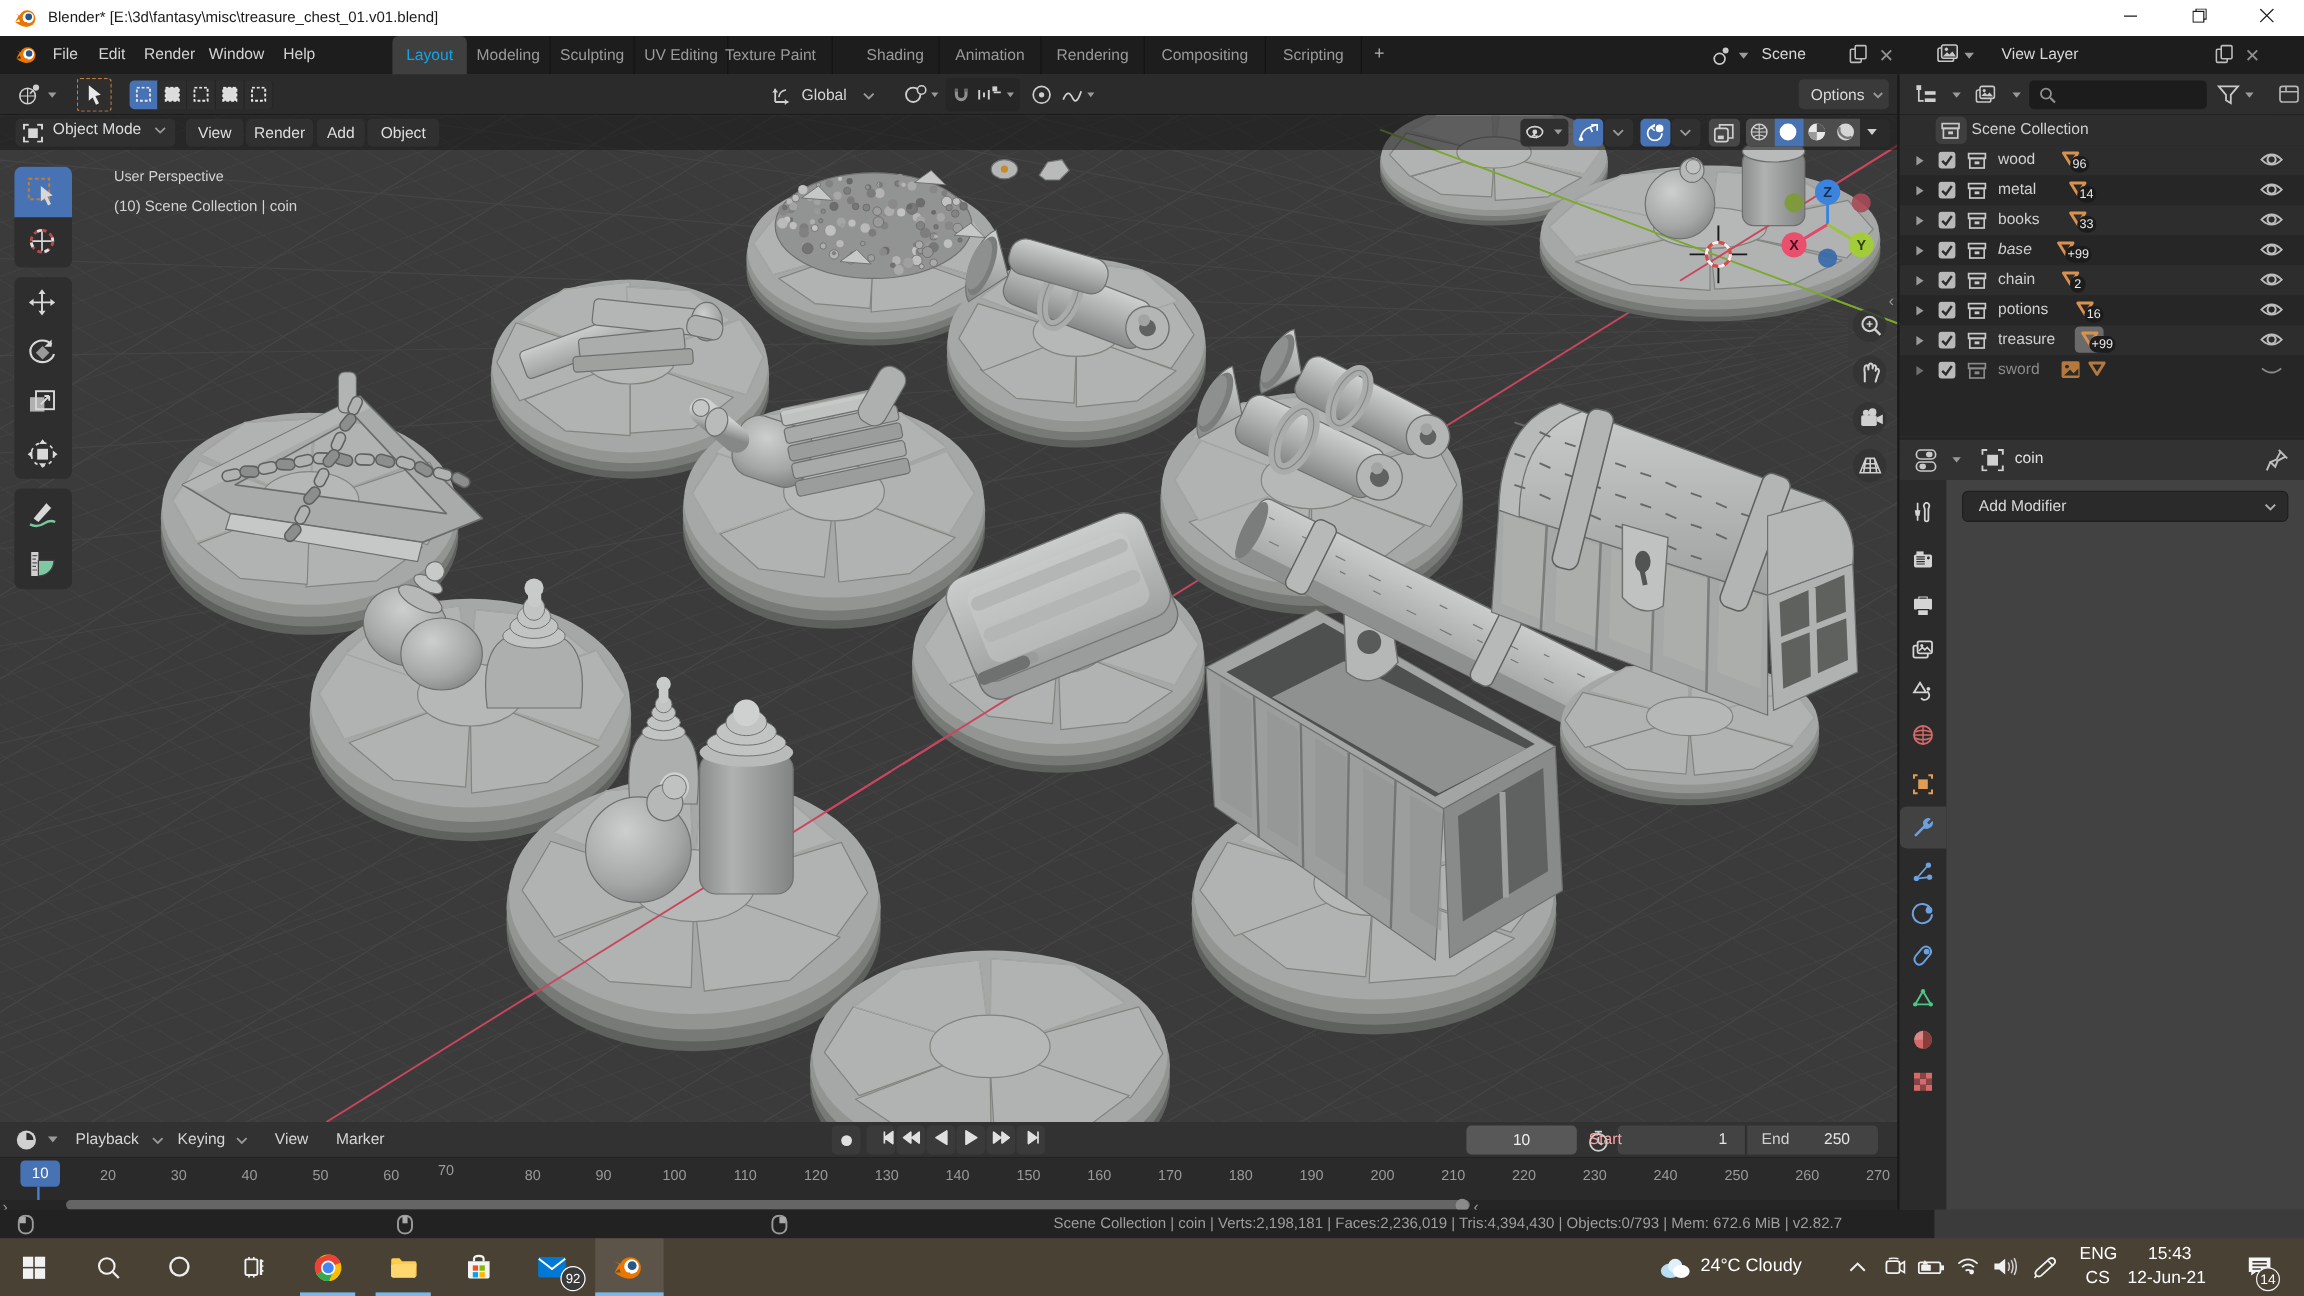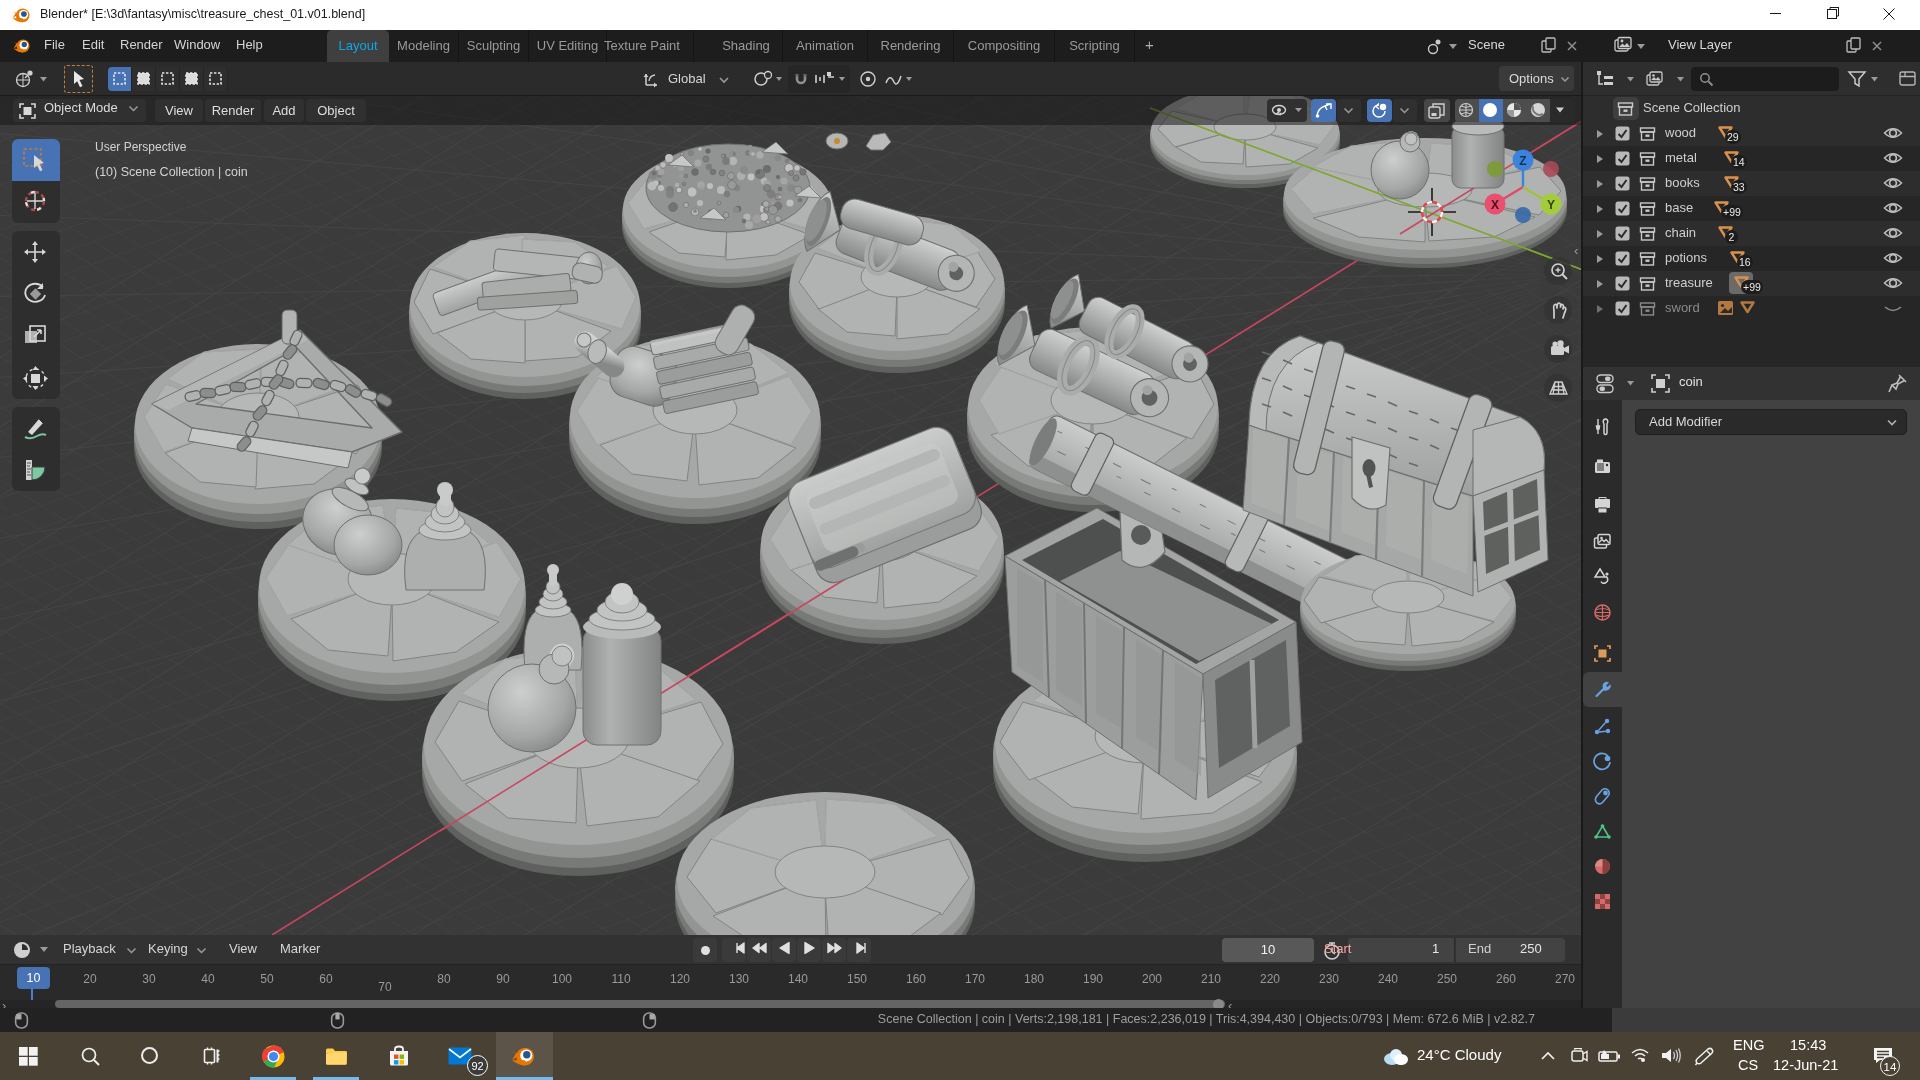--- a/index.html
+++ b/index.html
@@ -1135,21 +1135,21 @@
     <div class="abs" style="left:1432px;top:6px;color:#e6e6e6">1</div>
     <div class="abs" style="left:1456px;top:3px;width:109px;height:24px;background:#434343;border-radius:0 4px 4px 0"></div>
     <div class="abs" style="left:1468px;top:6px;color:#d0d0d0">End</div>
     <div class="abs" style="left:1520px;top:6px;color:#e6e6e6">250</div>
     <div id="ruler" class="abs">
       <div class="abs" style="left:70px;top:7px;width:40px;text-align:center">20</div>
       <div class="abs" style="left:129px;top:7px;width:40px;text-align:center">30</div>
       <div class="abs" style="left:188px;top:7px;width:40px;text-align:center">40</div>
       <div class="abs" style="left:247px;top:7px;width:40px;text-align:center">50</div>
       <div class="abs" style="left:306px;top:7px;width:40px;text-align:center">60</div>
-      <div class="abs" style="left:365px;top:15px;width:40px;text-align:center">70</div>
+      <div class="abs" style="left:365px;top:3px;width:40px;">70</div>
       <div class="abs" style="left:424px;top:7px;width:40px;text-align:center">80</div>
       <div class="abs" style="left:483px;top:7px;width:40px;text-align:center">90</div>
       <div class="abs" style="left:542px;top:7px;width:40px;text-align:center">100</div>
       <div class="abs" style="left:601px;top:7px;width:40px;text-align:center">110</div>
       <div class="abs" style="left:660px;top:7px;width:40px;text-align:center">120</div>
       <div class="abs" style="left:719px;top:7px;width:40px;text-align:center">130</div>
       <div class="abs" style="left:778px;top:7px;width:40px;text-align:center">140</div>
       <div class="abs" style="left:837px;top:7px;width:40px;text-align:center">150</div>
       <div class="abs" style="left:896px;top:7px;width:40px;text-align:center">160</div>
       <div class="abs" style="left:955px;top:7px;width:40px;text-align:center">170</div>
@@ -1192,21 +1192,21 @@
     <svg class="abs" style="left:56px;top:30px" width="17" height="16" viewBox="0 0 17 16">
 <rect x="1.5" y="2" width="14" height="4" fill="none" stroke="#c9c9c9" stroke-width="1.4"></rect>
 <rect x="2.5" y="6" width="12" height="8" fill="none" stroke="#c9c9c9" stroke-width="1.4"></rect>
 <rect x="6.5" y="8.5" width="4" height="2.4" fill="#c9c9c9"></rect>
     </svg>
     <div class="abs" style="left:82px;top:29px;">wood</div>
     <div class="abs" style="left:130px;top:26px;width:24px;height:22px;"></div>
 <svg class="abs" style="left:134px;top:29px" width="17" height="16" viewBox="0 0 17 16">
       <path d="M2.5 2.5 H14.5 L8.5 12 Z" fill="none" stroke="#d9914e" stroke-width="2.4" stroke-linejoin="round"></path>
     </svg>
-    <div class="abs" style="left:142px;top:34px;min-width:13px;height:14px;background:#1c1c1c;border-radius:7px;color:#e8e8e8;font-size:10.5px;text-align:center;line-height:14px;padding:0 2px">29</div>
+    <div class="abs" style="left:142px;top:34px;min-width:13px;height:14px;background:#1c1c1c;border-radius:7px;color:#e8e8e8;font-size:10.5px;text-align:center;line-height:14px;padding:0 2px">96</div>
     <svg class="abs" style="left:300px;top:30px" width="20" height="14" viewBox="0 0 20 14">
 <path d="M1.5 7 Q10 -1.5 18.5 7 Q10 15.5 1.5 7 Z" fill="none" stroke="#bdbdbd" stroke-width="1.5"></path>
       <circle cx="10" cy="7" r="3.4" fill="none" stroke="#bdbdbd" stroke-width="1.7"></circle>
     </svg>
     <svg class="abs" style="left:12px;top:58px" width="10" height="10" viewBox="0 0 10 10">
       <path d="M2 1 L8 5 L2 9 Z" fill="#9a9a9a"></path>
     </svg>
     <svg class="abs" style="left:32px;top:55px" width="15" height="15" viewBox="0 0 15 15">
 <rect x="0.5" y="0.5" width="14" height="14" rx="2.5" fill="#b9b9b9"></rect>
       <path d="M3.5 8 l3 3 5-7" stroke="#2b2b2b" stroke-width="2" fill="none"></path>
@@ -1254,21 +1254,21 @@
     </svg>
     <svg class="abs" style="left:32px;top:105px" width="15" height="15" viewBox="0 0 15 15">
 <rect x="0.5" y="0.5" width="14" height="14" rx="2.5" fill="#b9b9b9"></rect>
       <path d="M3.5 8 l3 3 5-7" stroke="#2b2b2b" stroke-width="2" fill="none"></path>
     </svg>
     <svg class="abs" style="left:56px;top:105px" width="17" height="16" viewBox="0 0 17 16">
 <rect x="1.5" y="2" width="14" height="4" fill="none" stroke="#c9c9c9" stroke-width="1.4"></rect>
 <rect x="2.5" y="6" width="12" height="8" fill="none" stroke="#c9c9c9" stroke-width="1.4"></rect>
 <rect x="6.5" y="8.5" width="4" height="2.4" fill="#c9c9c9"></rect>
     </svg>
-    <div class="abs" style="left:82px;top:104px;">base</div>
+    <div class="abs" style="left:82px;top:104px;font-style:italic;">base</div>
     <div class="abs" style="left:126px;top:101px;width:24px;height:22px;"></div>
 <svg class="abs" style="left:130px;top:104px" width="17" height="16" viewBox="0 0 17 16">
       <path d="M2.5 2.5 H14.5 L8.5 12 Z" fill="none" stroke="#d9914e" stroke-width="2.4" stroke-linejoin="round"></path>
     </svg>
     <div class="abs" style="left:138px;top:109px;min-width:13px;height:14px;background:#1c1c1c;border-radius:7px;color:#e8e8e8;font-size:10.5px;text-align:center;line-height:14px;padding:0 2px">+99</div>
     <svg class="abs" style="left:300px;top:105px" width="20" height="14" viewBox="0 0 20 14">
 <path d="M1.5 7 Q10 -1.5 18.5 7 Q10 15.5 1.5 7 Z" fill="none" stroke="#bdbdbd" stroke-width="1.5"></path>
       <circle cx="10" cy="7" r="3.4" fill="none" stroke="#bdbdbd" stroke-width="1.7"></circle>
     </svg>
     <div class="abs ol-row" style="top:125px;background:#2d2d2d"></div>

